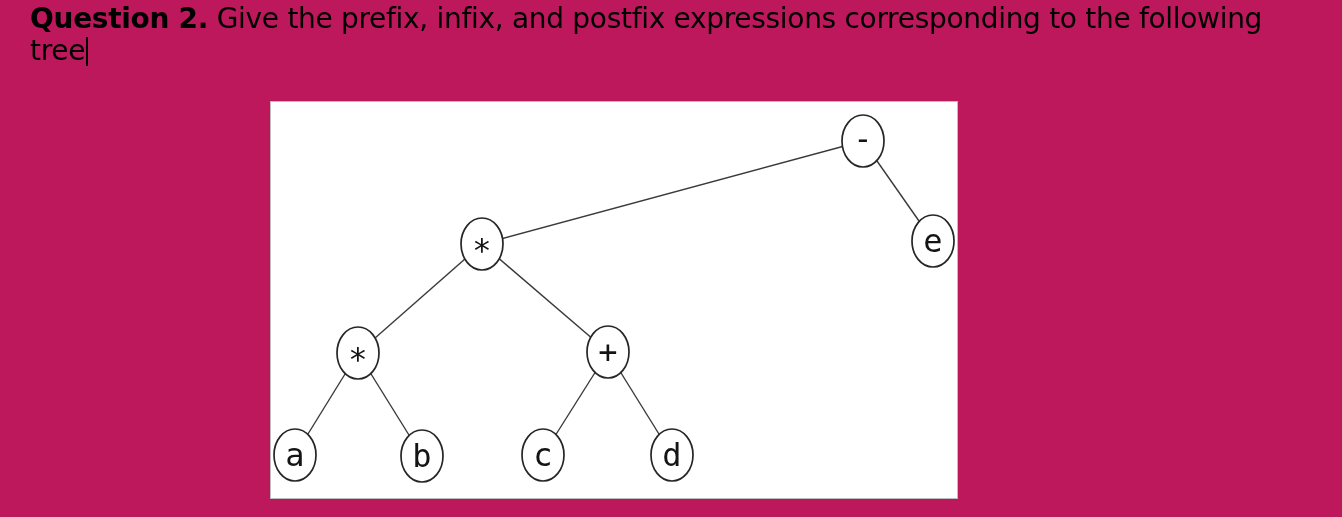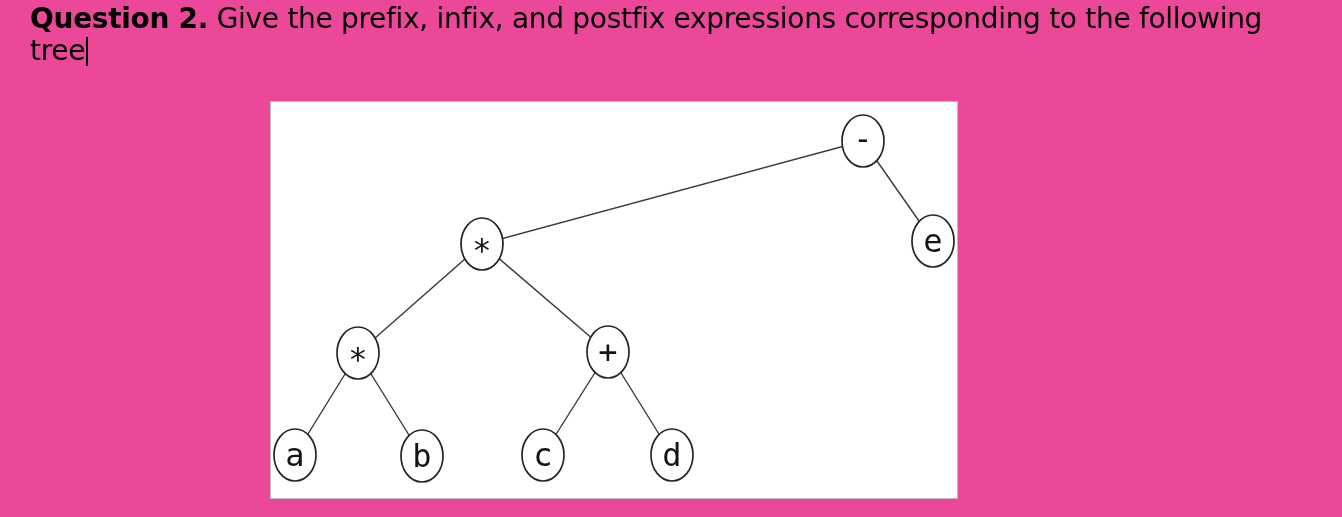--- a/index.html
+++ b/index.html
@@ -4,21 +4,21 @@
 <style>
   html, body {
     margin: 0;
     padding: 0;
     background: #ffffff;
   }
   .page {
     position: relative;
     width: 1342px;
     height: 517px;
-    background: #ec4899;
+    background: #be185d;
     overflow: hidden;
     font-family: "DejaVu Sans", "Liberation Sans", sans-serif;
     color: #000000;
   }
   .question {
     position: absolute;
     left: 30px;
     top: 3px;
     width: 1312px;
     margin: 0;

